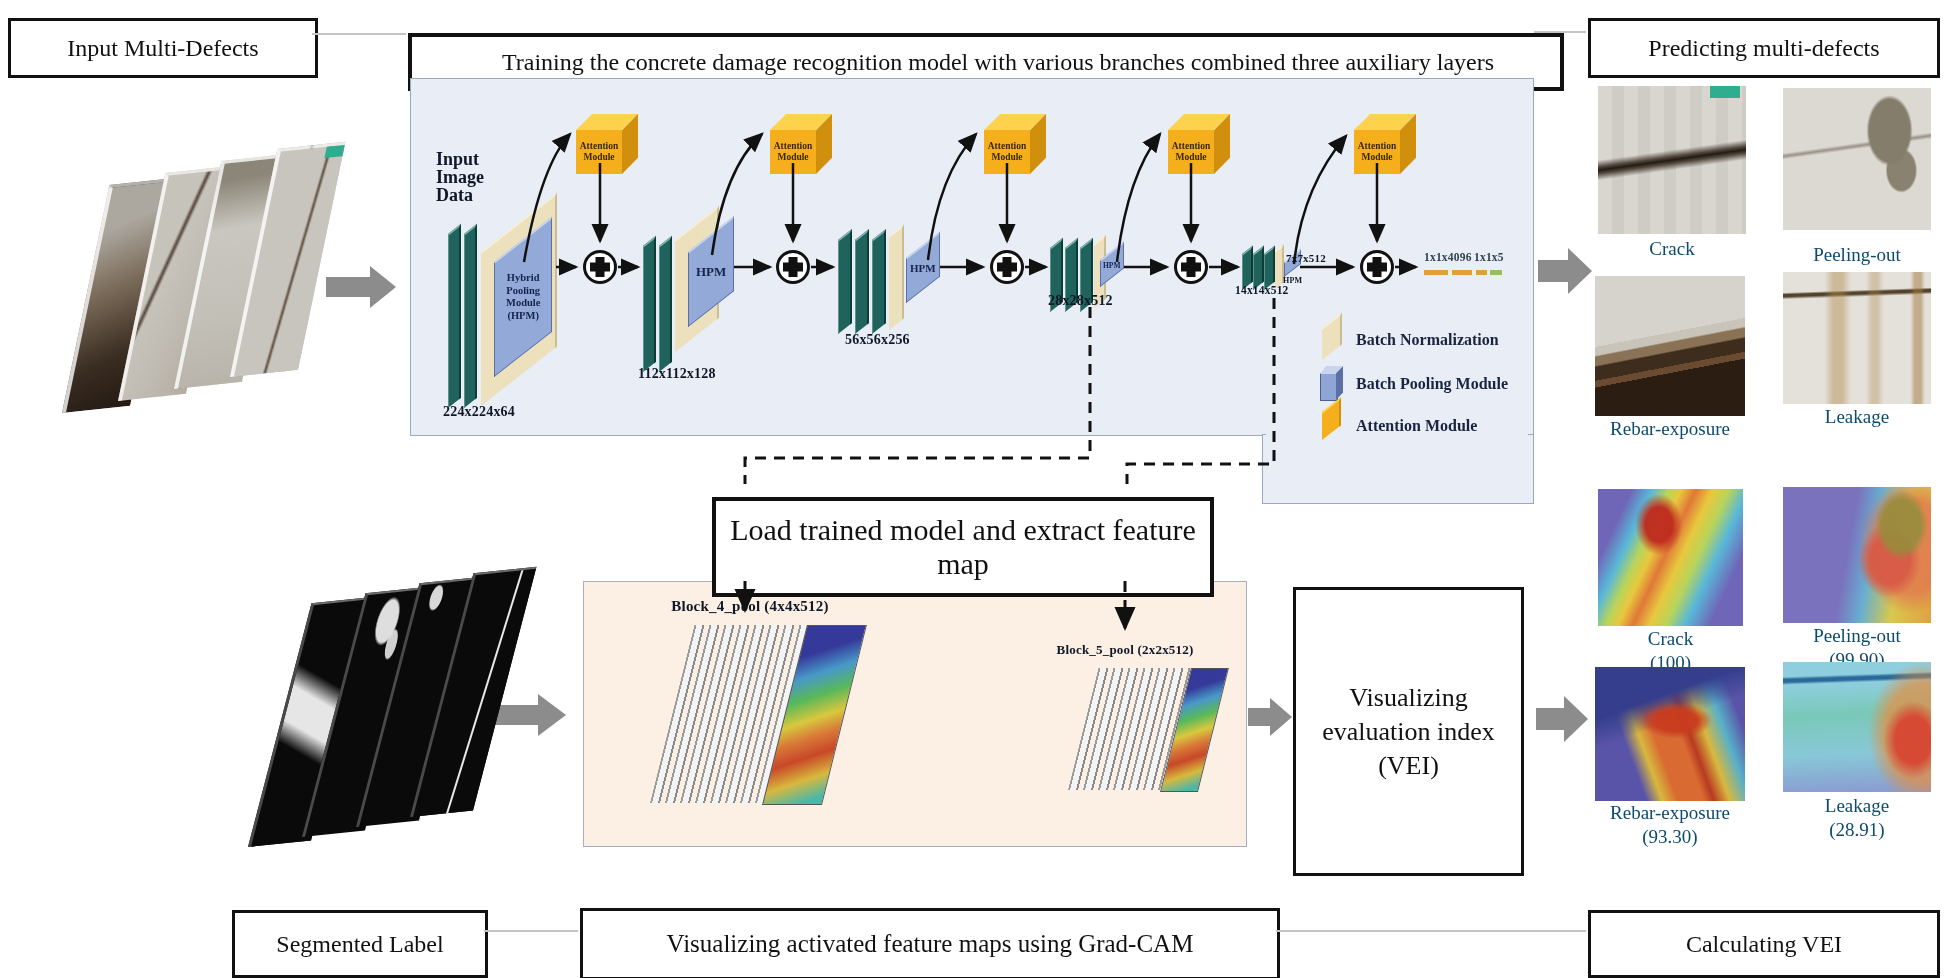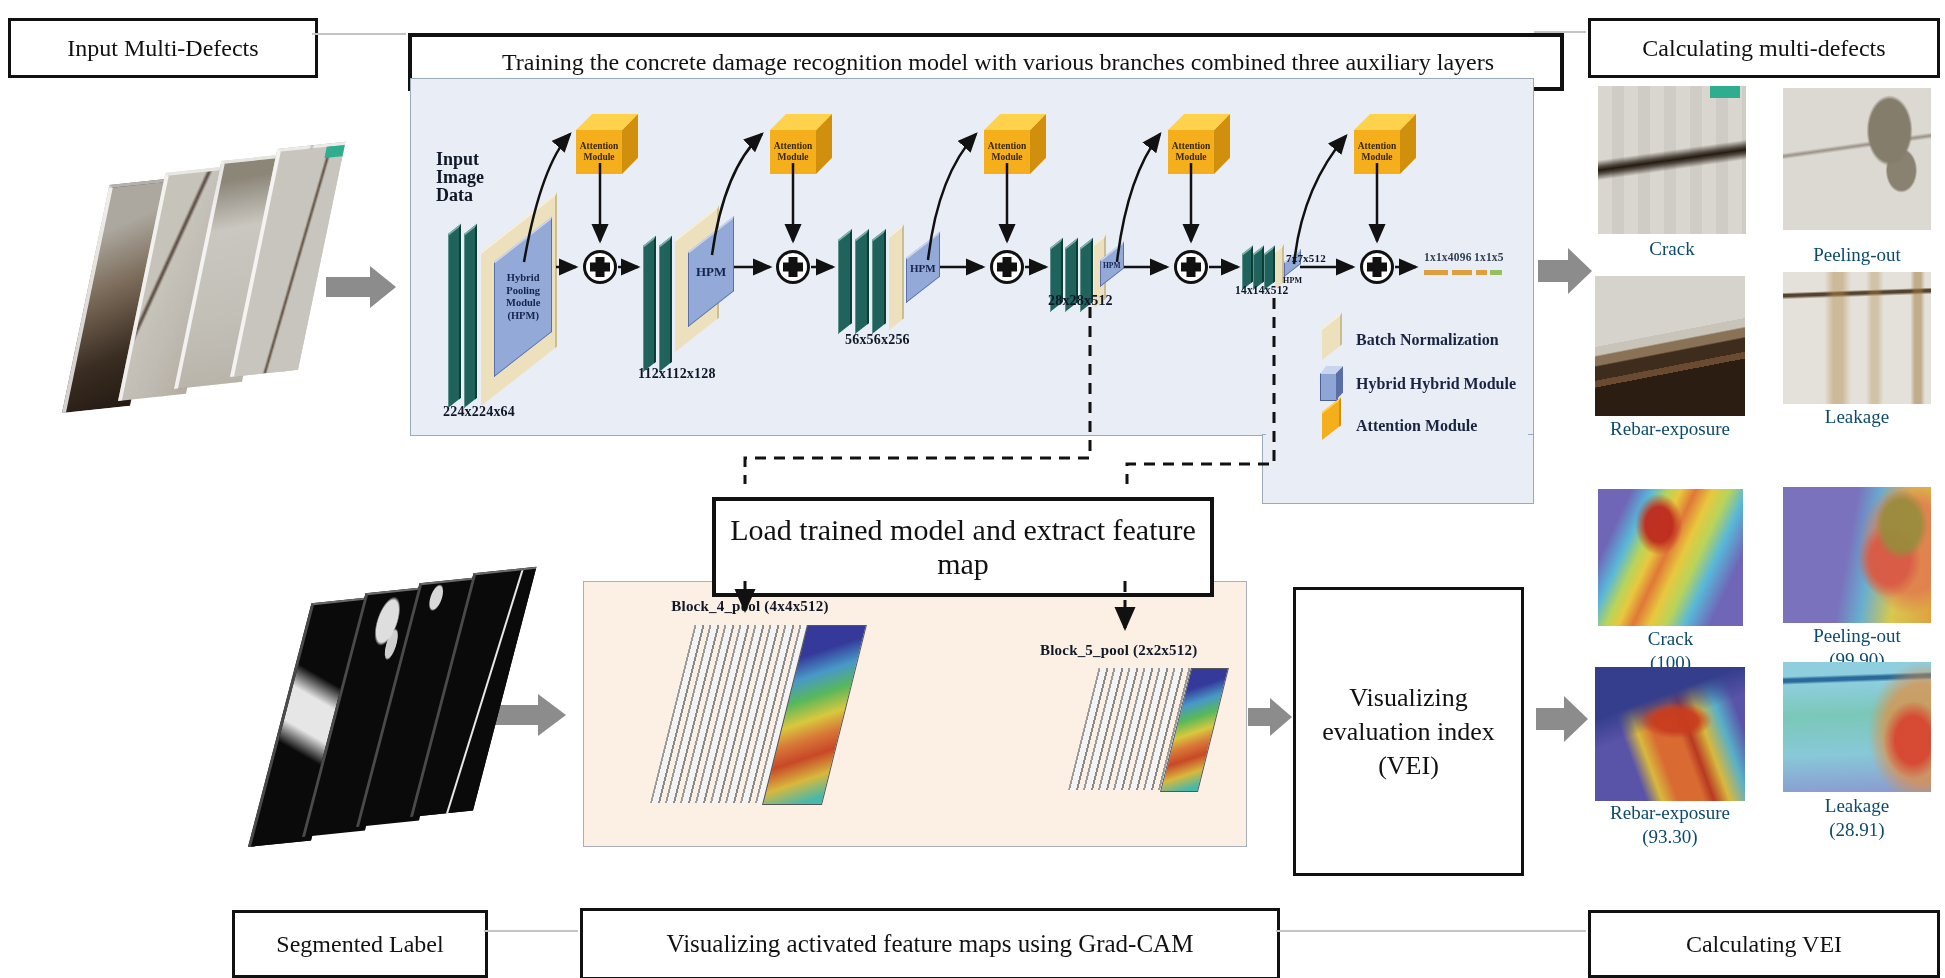--- a/index.html
+++ b/index.html
@@ -59,21 +59,21 @@
 
 <div class="canvas">
 
   <div class="tbox" style="left:8px;top:8px;width:304px;height:54px;font-size:24px;">
     <span>Input Multi-Defects</span>
   </div>
   <div class="tbox" style="left:408px;top:23px;width:1124px;height:50px;font-size:24px;border-width:4px;padding-left:24px;">
     <span>Training the concrete damage recognition model with various branches combined three auxiliary layers</span>
   </div>
   <div class="tbox" style="left:1588px;top:8px;width:346px;height:54px;font-size:24px;">
-    <span>Calculating multi-defects</span>
+    <span>Predicting multi-defects</span>
   </div>
 
   <div class="panel-blue" style="left:410px;top:78px;width:1122px;height:356px;"></div>
   <div class="panel-blue" style="left:1262px;top:434px;width:270px;height:68px;"></div>
   <div class="abs" style="left:1266px;top:430px;width:262px;height:9px;background:#e8edf6;z-index:1;"></div>
   <div class="panel-orange" style="left:583px;top:581px;width:662px;height:264px;"></div>
 
   <div class="plate" style="left:62px;top:190px;width:64px;height:220px;transform:skewY(-6deg) skewX(-12deg);transform-origin:bottom left;background:linear-gradient(160deg,#aca89f 18%,#7a6a58 45%,#3a2d22 75%,#241a12 100%);z-index:2;"></div>
   <div class="plate" style="left:118px;top:178px;width:64px;height:220px;transform:skewY(-6deg) skewX(-12deg);transform-origin:bottom left;background:linear-gradient(105deg,#c6c3bb 30%,#55443a 33%,#c6c3bb 36%,#beb9b0 70%,#b3ac9f 100%);z-index:3;"></div>
   <div class="plate" style="left:174px;top:166px;width:64px;height:220px;transform:skewY(-6deg) skewX(-12deg);transform-origin:bottom left;background:linear-gradient(175deg,#8b8678 8%,#cac7c0 30%,#c2bfb7 70%,#b8b4aa 100%);z-index:4;"></div>
@@ -204,21 +204,21 @@
   <div class="abs" style="left:1476px;top:270px;width:11px;height:5px;background:#e09f3e;z-index:4;"></div>
   <div class="abs" style="left:1490px;top:270px;width:12px;height:5px;background:#94c060;z-index:4;"></div>
 
   <div class="slab cream" style="left:1322px;top:328px;width:18px;height:30px;z-index:4;"></div>
   <div class="legend-lab" style="left:1356px;top:331px;z-index:4;">Batch Normalization</div>
   <div class="abs" style="left:1320px;top:366px;width:24px;height:34px;z-index:4;">
     <div class="abs" style="left:0;top:7px;width:16px;height:26px;background:#8fa5d6;border:1px solid #4a5f96;"></div>
     <div class="abs" style="left:0;top:0;width:22px;height:8px;background:#c9d5ef;clip-path:polygon(0 100%,27% 0,100% 0,73% 100%);"></div>
     <div class="abs" style="left:16px;top:0;width:7px;height:34px;background:#5a6fa6;clip-path:polygon(0 22%,100% 0,100% 78%,0 100%);"></div>
   </div>
-  <div class="legend-lab" style="left:1356px;top:375px;z-index:4;">Hybrid Hybrid Module</div>
+  <div class="legend-lab" style="left:1356px;top:375px;z-index:4;">Batch Pooling Module</div>
   <div class="slab" style="left:1322px;top:412px;width:17px;height:26px;background:#f6af1c;border-top:2px solid #ffd24e;border-right:2px solid #d18f0e;z-index:4;"></div>
   <div class="legend-lab" style="left:1356px;top:417px;z-index:4;">Attention Module</div>
 
   <div class="barrow" style="left:1538px;top:248px;width:54px;height:46px;z-index:2;">
     <div class="sh" style="width:30px;"></div>
     <div class="hd" style="border-left:24px solid #8c8c8c;border-top:23px solid transparent;border-bottom:23px solid transparent;"></div>
   </div>
 
   <div class="tbox" style="left:712px;top:487px;width:494px;height:92px;font-size:30px;border-width:4px;z-index:2;">
     <span>Load trained model and extract feature map</span>
@@ -231,21 +231,21 @@
 
   <div class="barrow" style="left:492px;top:694px;width:74px;height:42px;z-index:2;">
     <div class="sh" style="width:46px;"></div>
     <div class="hd" style="border-left:28px solid #8c8c8c;border-top:21px solid transparent;border-bottom:21px solid transparent;"></div>
   </div>
 
   <div class="dim" style="left:655px;top:598px;width:190px;text-align:center;font-size:15px;z-index:3;">Block_4_pool (4x4x512)</div>
   <div class="slats" style="left:650px;top:625px;width:114px;height:178px;z-index:2;"></div>
   <div class="fface" style="left:762px;top:625px;width:58px;height:178px;z-index:3;"></div>
 
-  <div class="dim" style="left:1040px;top:642px;width:170px;font-size:15px;z-index:3;">Block_5_pool (2x2x512)</div>
+  <div class="dim" style="left:1040px;top:642px;width:170px;text-align:center;font-size:13px;z-index:3;">Block_5_pool (2x2x512)</div>
   <div class="slats" style="left:1068px;top:668px;width:94px;height:122px;z-index:2;"></div>
   <div class="fface" style="left:1160px;top:668px;width:36px;height:122px;z-index:3;"></div>
 
   <div class="barrow" style="left:1248px;top:698px;width:44px;height:38px;z-index:2;">
     <div class="sh" style="width:22px;"></div>
     <div class="hd" style="border-left:22px solid #8c8c8c;border-top:19px solid transparent;border-bottom:19px solid transparent;"></div>
   </div>
 
   <div class="tbox" style="left:1293px;top:577px;width:225px;height:283px;font-size:26px;line-height:34px;z-index:2;">
     <span class="ml">Visualizing

